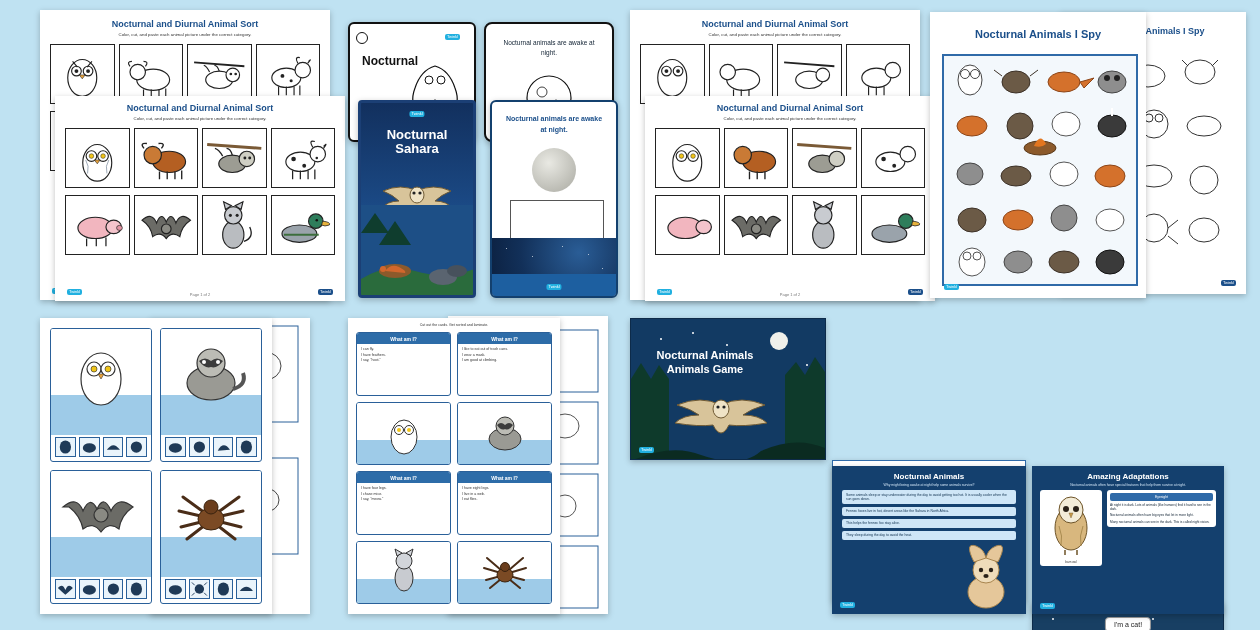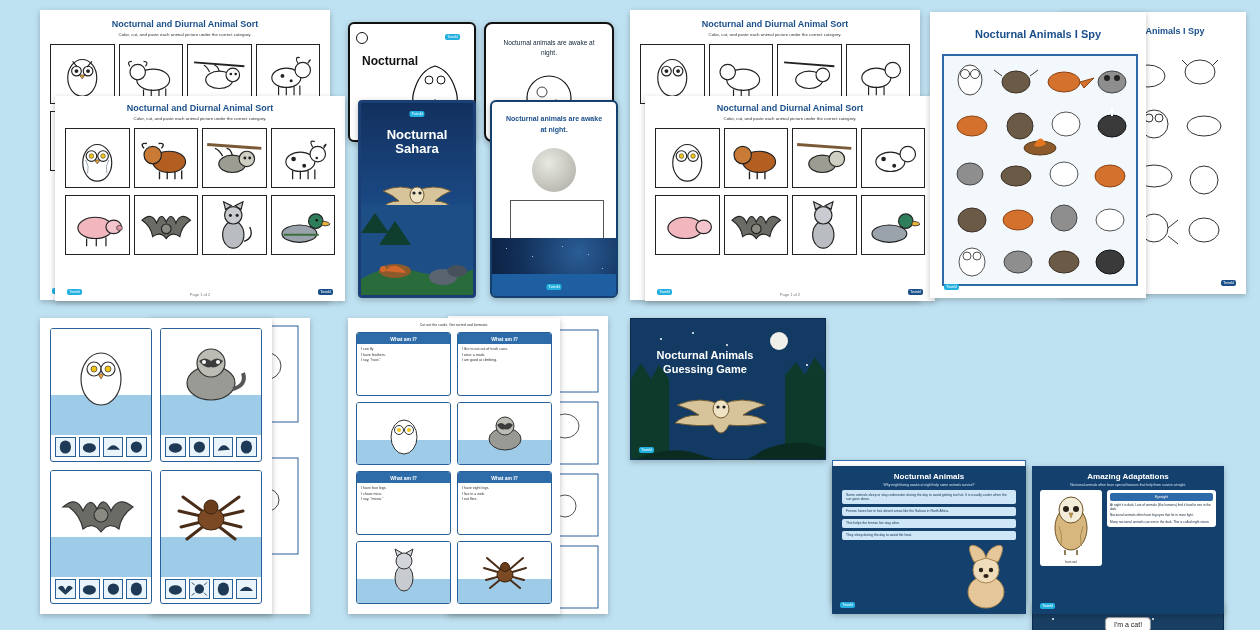--- a/index.html
+++ b/index.html
@@ -853,21 +853,21 @@
       <path d="M0 142 V60 l10 -16 l10 16 l8 -14 l10 14 v82 z" fill="#0e3a2b"></path>
       <path d="M196 142 V56 l-12 -18 l-10 18 l-9 -13 l-11 13 v86 z" fill="#0e3a2b"></path>
       <path d="M0 142 q40 -18 70 -6 q40 14 60 -4 q36 -16 66 -2 v12 z" fill="#0b2b21"></path>
       <circle cx="30" cy="20" r="1" fill="#fff"></circle>
         <circle cx="62" cy="14" r="1" fill="#fff"></circle>
       <circle cx="96" cy="26" r="1" fill="#fff"></circle>
         <circle cx="176" cy="46" r="1" fill="#fff"></circle>
     </svg>
     <div style="position:absolute; left:10px; top:30px; width:128px; color:#fff; font-weight:bold; font-size:11px; line-height:1.25; text-align:center;">
       <div>Nocturnal Animals</div>
-      <div>Guessing Game</div>
+      <div>Animals Game</div>
     </div>
     <svg style="position:absolute; left:30px; bottom:22px;" width="120" height="48" viewBox="0 0 120 48">
       <path d="M60 16 q-20 -10 -44 0 q14 4 22 10 q-16 0 -24 8 q24 4 38 2 q4 8 8 8 q4 0 8 -8 q14 2 38 -2 q-8 -8 -24 -8 q8 -6 22 -10 q-24 -10 -44 0 z" fill="#d8c49a" stroke="#6f5a34" stroke-width="1"></path>
       <ellipse cx="60" cy="20" rx="8" ry="9" fill="#efe3c6" stroke="#6f5a34" stroke-width="1"></ellipse>
       <circle cx="57" cy="18" r="1.6" fill="#222"></circle>
         <circle cx="63" cy="18" r="1.6" fill="#222"></circle>
     </svg>
     <div class="twinkl-badge" style="left:8px; bottom:6px;">Twinkl</div>
   </div>
 

